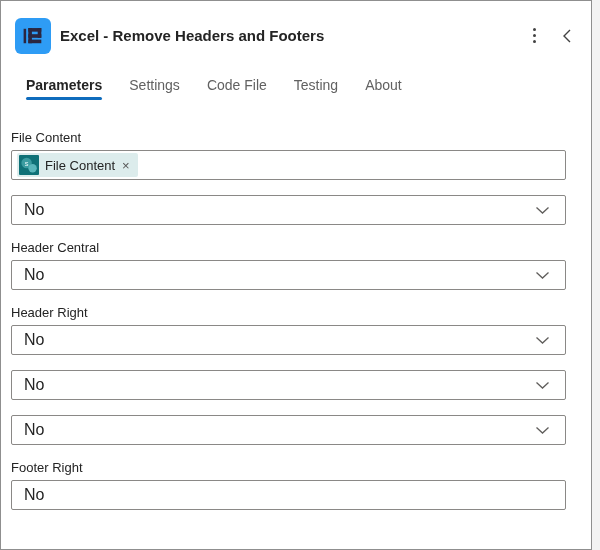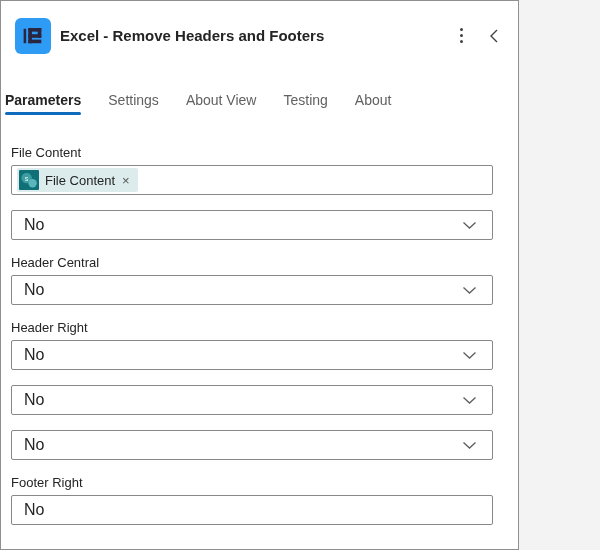--- a/index.html
+++ b/index.html
@@ -2,21 +2,21 @@
 <html style="--accent: #0f6cbd; --title-text: #242424; --tab-inactive: #616161; --field-border: #8a8886; --outer-border: #8f8f8f; --chip-bg: #dcecec; --app-icon-bg: #2e9cf5; --app-icon-glyph: #2b2640; --sharepoint-teal: #0f7177; --sharepoint-teal-light: #3b9ca1; --sharepoint-teal-lighter: #5ab6bb;"><head>
 <meta charset="utf-8">
 <style>
   * { box-sizing: border-box; margin: 0; padding: 0; }
   html, body { background: #f3f3f3; }
   body {
     font-family: "Liberation Sans", "DejaVu Sans", sans-serif;
     width: 600px; height: 550px;
   }
   .panel {
-    width: 519px; height: 550px;
+    width: 592px; height: 550px;
     background: #ffffff;
     border: 1px solid var(--outer-border, #8f8f8f);
     overflow: hidden;
   }
 
   
   .header {
     display: flex; align-items: center;
     padding: 11px 16px 0 14px;
     height: 58px;
@@ -34,22 +34,22 @@
     color: var(--title-text, #242424);
   }
   .header-actions { display: flex; align-items: center; gap: 20px; }
   .kebab { display: flex; flex-direction: column; gap: 3px; padding: 4px 3px; cursor: pointer; }
   .kebab i { width: 3px; height: 3px; border-radius: 50%; background: #424242; }
   .collapse-btn { display: flex; align-items: center; cursor: pointer; padding: 2px; }
 
   
   .tabs {
     display: flex;
-    margin-top: 33px;
-    padding-left: 4px;
+    margin-top: 18px;
+    padding-left: 25px;
   }
   .tab {
     margin-right: 27px;
     padding-bottom: 7px;
     font-size: 14px;
     color: var(--tab-inactive, #616161);
     position: relative;
     cursor: pointer;
   }
   .tab.active {
@@ -143,21 +143,21 @@
   <div class="tabs">
     <div class="tab active">
       <span>Parameters</span>
       <span class="underline"></span>
     </div>
     <div class="tab">
       <span>Settings</span>
       
     </div>
     <div class="tab">
-      <span>About View</span>
+      <span>Code File</span>
       
     </div>
     <div class="tab">
       <span>Testing</span>
       
     </div>
     <div class="tab">
       <span>About</span>
       
     </div>

